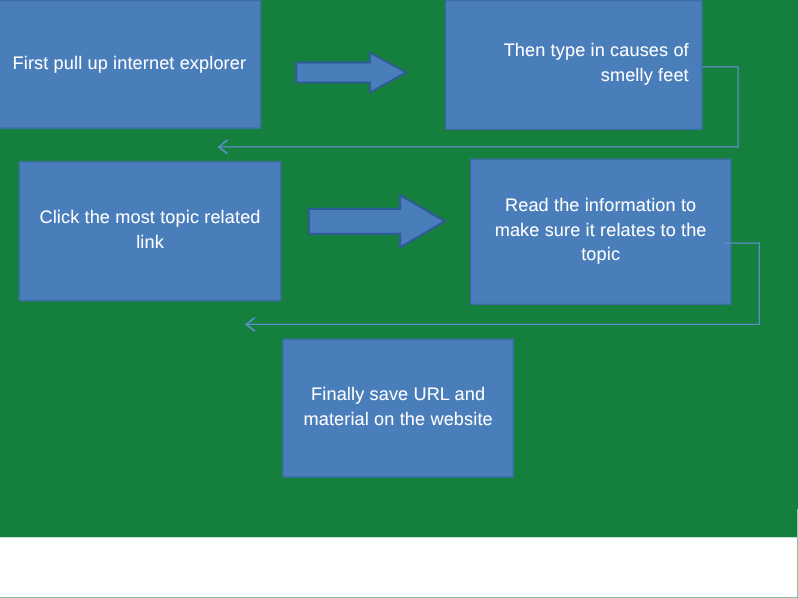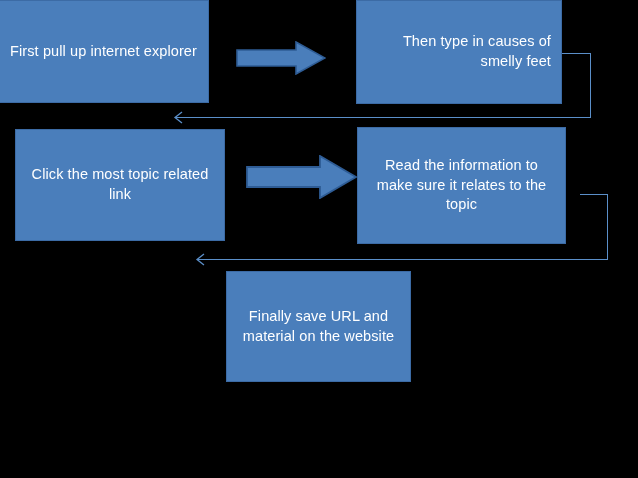--- a/index.html
+++ b/index.html
@@ -3,22 +3,22 @@
 <meta charset="utf-8">
 <style>
   html, body {
     margin: 0;
     padding: 0;
     background: #ffffff;
   }
   #canvas {
     position: relative;
     width: 638px;
-    height: 478px;
-    background: #000000;
+    height: 430px;
+    background: #15803d;
     overflow: hidden;
     font-family: "Liberation Sans", sans-serif;
   }
   .flow-box {
     position: absolute;
     box-sizing: border-box;
     background: #4a7ebb;
     border: 1px solid #3c6ba5;
     display: flex;
     align-items: center;
@@ -77,21 +77,21 @@
   <div class="flow-box" style="left:15px; top:129px; width:210px; height:112px;justify-content:flex-end;">
     <span>Click the most topic related link</span>
   </div>
 
   <div class="block-arrow" style="left:246px; top:155px; width:112px; height:44px;">
     <svg width="112" height="44" viewBox="0 0 112 44" xmlns="http://www.w3.org/2000/svg">
       <polygon points="1,12 74,12 74,1 110,22 74,43 74,32 1,32" fill="#4a7ebb" stroke="#2e5c95" stroke-width="1.8" stroke-linejoin="miter"></polygon>
     </svg>
   </div>
 
-  <div class="flow-box" style="left:357px; top:127px; width:209px; height:117px;">
+  <div class="flow-box" style="left:376px; top:127px; width:209px; height:117px;">
     <span>Read the information to make sure it relates to the topic</span>
   </div>
 
   <div class="connector">
     <div class="conn-seg conn-h" style="left:580px; top:194px; width:28px;"></div>
     <div class="conn-seg conn-v" style="left:607px; top:194px; height:66px;"></div>
     <div class="conn-seg conn-h" style="left:198px; top:259px; width:410px;"></div>
     <svg style="position:absolute; left:192px; top:253px;" width="14" height="13" viewBox="0 0 14 13" xmlns="http://www.w3.org/2000/svg">
       <polyline points="12,1 5,6.5 12,12" fill="none" stroke="#5b8fc9" stroke-width="1.3"></polyline>
     </svg>

